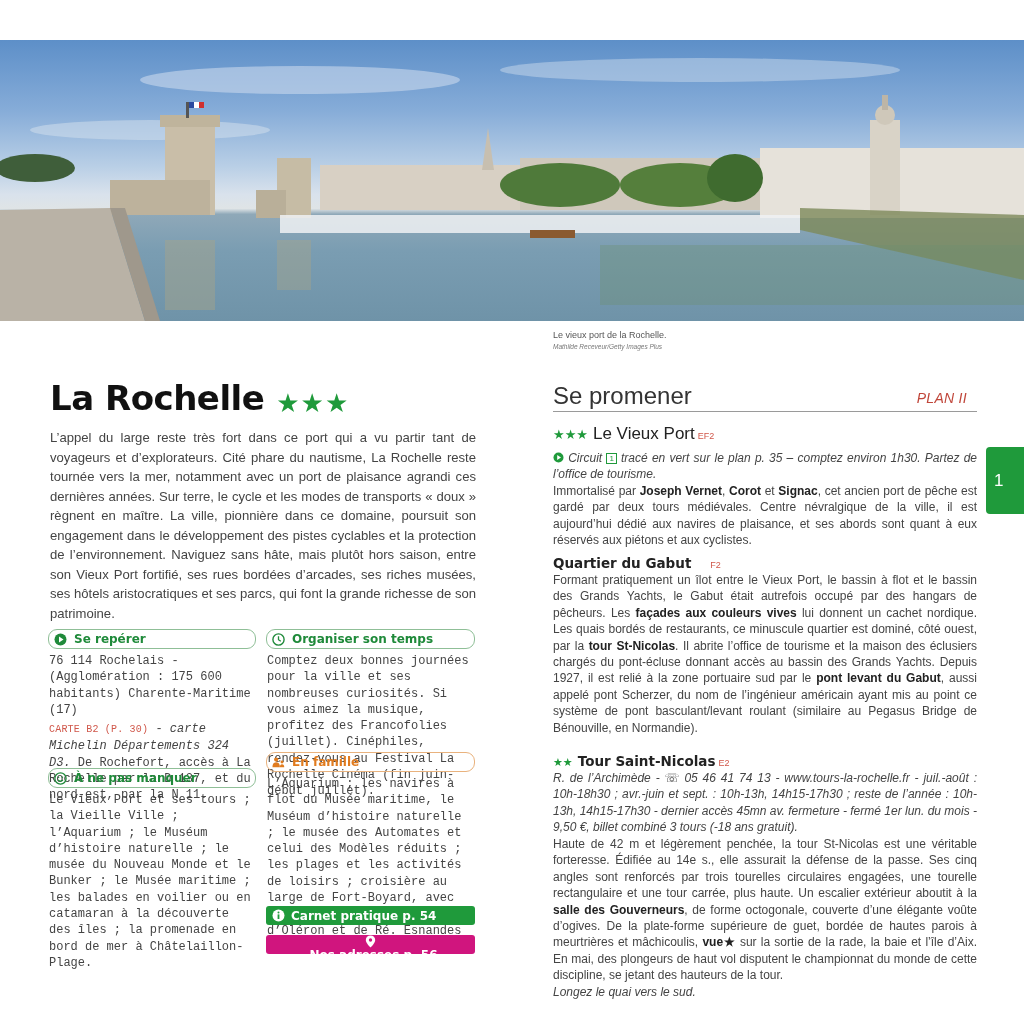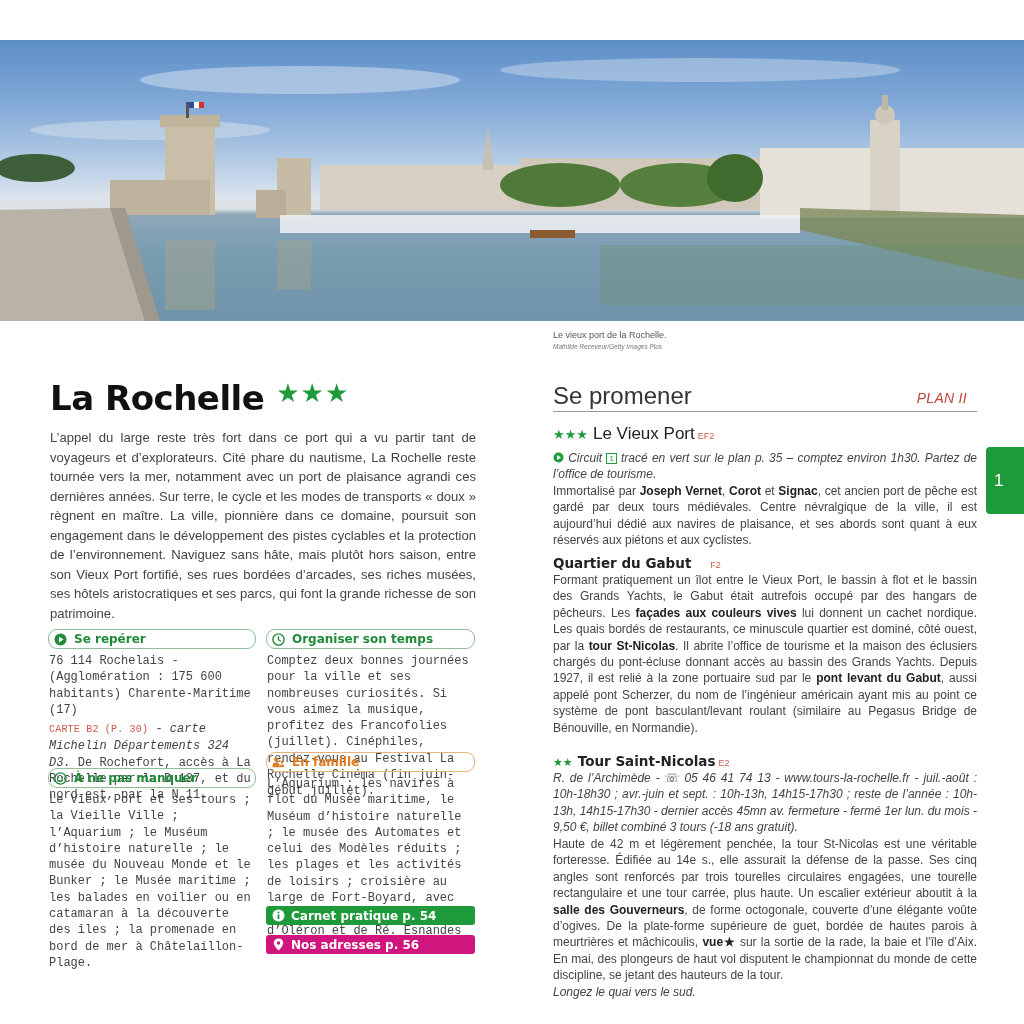--- a/index.html
+++ b/index.html
@@ -7,35 +7,35 @@
   body { position: relative; font-family: "Liberation Sans", sans-serif; color: #3a3a3a; }
 
   
   .photo { position: absolute; left: 0; top: 40px; width: 1024px; height: 281px; overflow: hidden;
     background: linear-gradient(180deg, #5d8fc8 0%, #86acd8 25%, #b9cfe6 45%, #d9e2ec 55%, #dfe4e6 60%, #8fa8b8 62%, #7a9db2 75%, #6f93a8 100%); }
   .photo svg { position: absolute; left: 0; top: 0; }
   .caption { position: absolute; left: 553px; top: 330px; font-size: 9px; color: #555; }
   .caption .credit { font-size: 6.5px; font-style: italic; color: #777; margin-top: 3px; }
 
   
-  .title { position: absolute; left: 50px; top: 378px; font-family: "DejaVu Sans", sans-serif; font-weight: bold; font-size: 34px; color: #111; letter-spacing: -0.5px; display: flex; align-items: flex-start; }
+  .title { position: absolute; left: 50px; top: 378px; font-family: "DejaVu Sans", sans-serif; font-weight: bold; font-size: 34px; color: #111; letter-spacing: -0.5px; display: flex; align-items: flex-end; }
   .title .stars { color: #1f9a3b; font-size: 26px; margin-left: 12px; letter-spacing: 1px; }
   .intro { position: absolute; left: 50px; top: 428px; width: 426px; font-size: 13.1px; line-height: 19.5px; color: #444; text-align: justify; }
 
   .box-h { position: absolute; height: 20px; border: 1px solid #8fbf97; border-radius: 9px; display: flex; align-items: center; padding-left: 5px; font-family: "DejaVu Sans", sans-serif; font-weight: bold; font-size: 12px; color: #1f8a3a; }
   .box-h .ico { width: 13px; height: 13px; margin-right: 7px; display: inline-flex; align-items: center; justify-content: center; }
   .box-h.orange { border-color: #e9b27d; color: #e07b1f; }
   .box-t { position: absolute; font-size: 12px; line-height: 16.3px; color: #444; font-family: Liberation Mono, monospace; }
   .box-t .carte { color: #d0574a; font-size: 10px; letter-spacing: .2px; }
   .box-t i { font-style: italic; }
 
   .pill { position: absolute; height: 19px; border-radius: 3px; display: flex; align-items: center; padding-left: 6px; color: #fff; font-family: "DejaVu Sans", sans-serif; font-weight: bold; font-size: 12px; }
   .pill .ico { width: 13px; height: 13px; margin-right: 6px; display: inline-flex; }
   .pill.green { background: #1f9a3b; }
-  .pill.magenta { background: #d0157e; }
+  .pill.magenta { background: #d0157e; flex-direction: column; }
 
   
   .sec-title { position: absolute; left: 553px; top: 382px; width: 424px; height: 30px; border-bottom: 1px solid #9a9a9a; font-size: 24px; font-weight: 300; color: #333; }
   .plan { position: absolute; right: 10px; bottom: 5px; font-size: 14px; color: #c0463a; letter-spacing: .3px; font-style: italic; }
   .sub { position: absolute; left: 553px; font-size: 17px; color: #222; display: flex; align-items: baseline; }
   .sub .st { color: #1f9a3b; font-size: 13px; margin-right: 5px; letter-spacing: 0; }
   .sub .ref { color: #d0574a; font-size: 9px; margin-left: 3px; }
   .sub.bold { font-family: "DejaVu Sans", sans-serif; font-weight: bold; font-size: 13.5px; }
   .rp { position: absolute; left: 553px; width: 424px; font-size: 12px; line-height: 16.4px; color: #444; text-align: justify; }
   .rp i { font-style: italic; }

